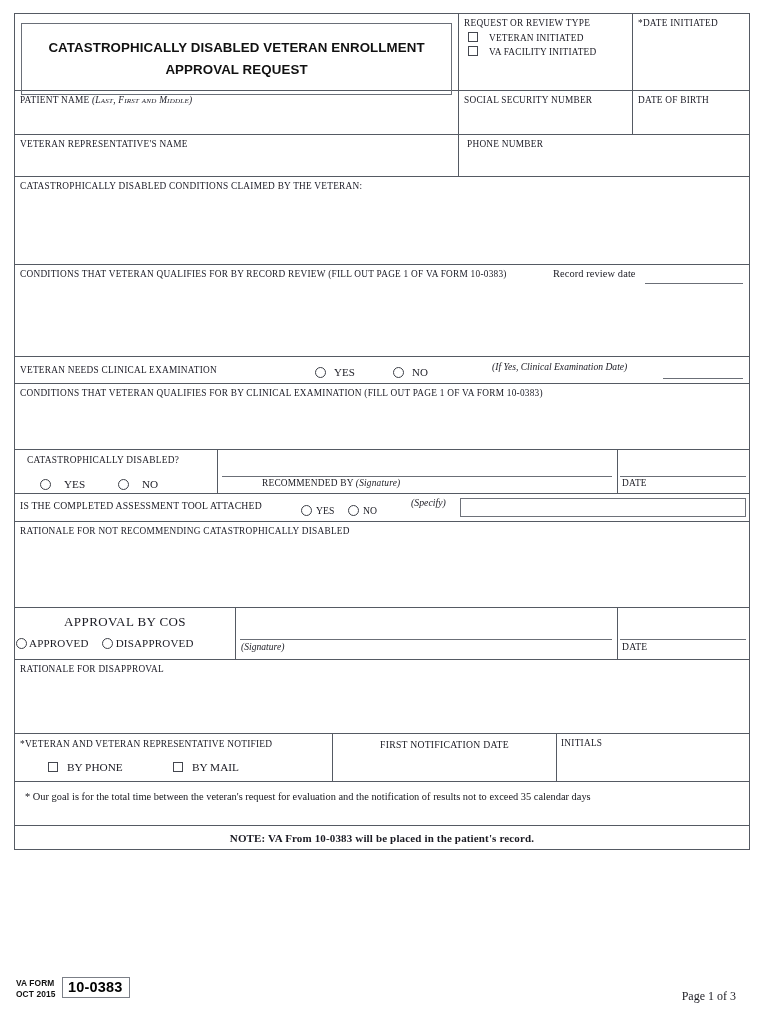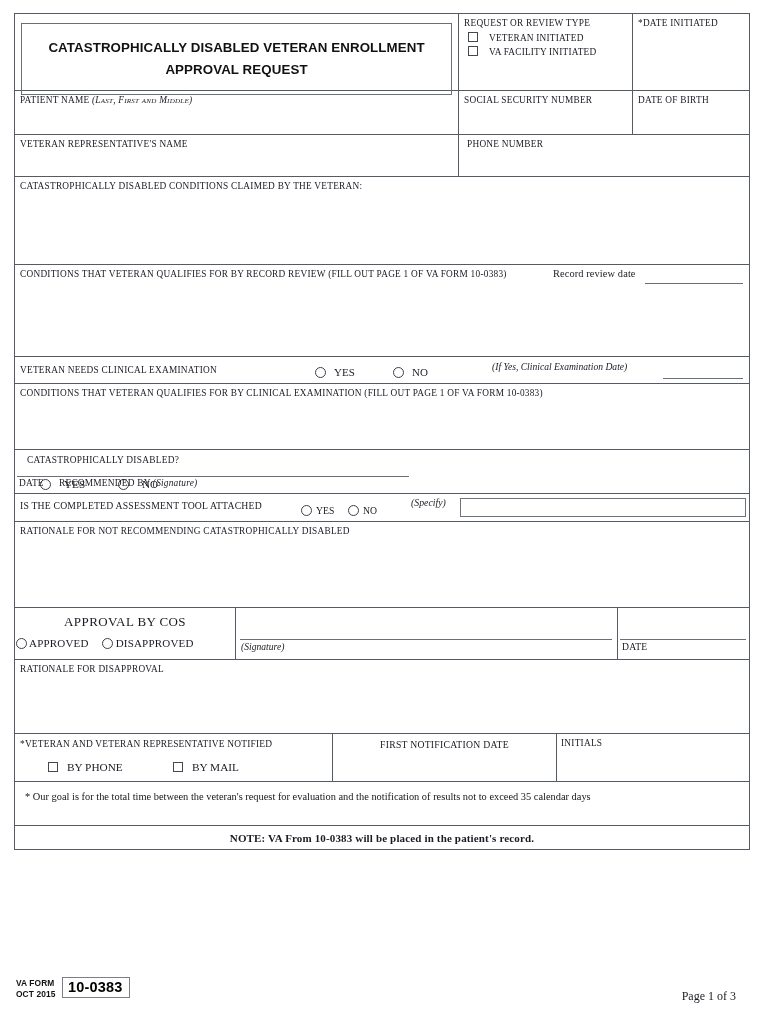--- a/index.html
+++ b/index.html
@@ -105,21 +105,21 @@
   
   .h-title { height: 76px; }
   .h-name { height: 44px; }
   .h-addr { height: 100px; }
   .h-addr-half { height: 50px; }
   .h-rep { height: 42px; }
   .h-cond { height: 88px; }
   .h-record { height: 92px; }
   .h-needs { height: 27px; text-align: right; }
   .h-clin { height: 66px; }
-  .h-catd { height: 44px; flex-direction: column; }
+  .h-catd { height: 44px; }
   .h-tool { height: 28px; }
   .h-rationale { height: 86px; }
   .h-approval { height: 52px; }
   .h-rat2 { height: 74px; }
   .h-notify { height: 48px; }
   .h-goal { height: 44px; }
   .h-note { height: 24px; }
 
   .sigline {
     position: absolute;

